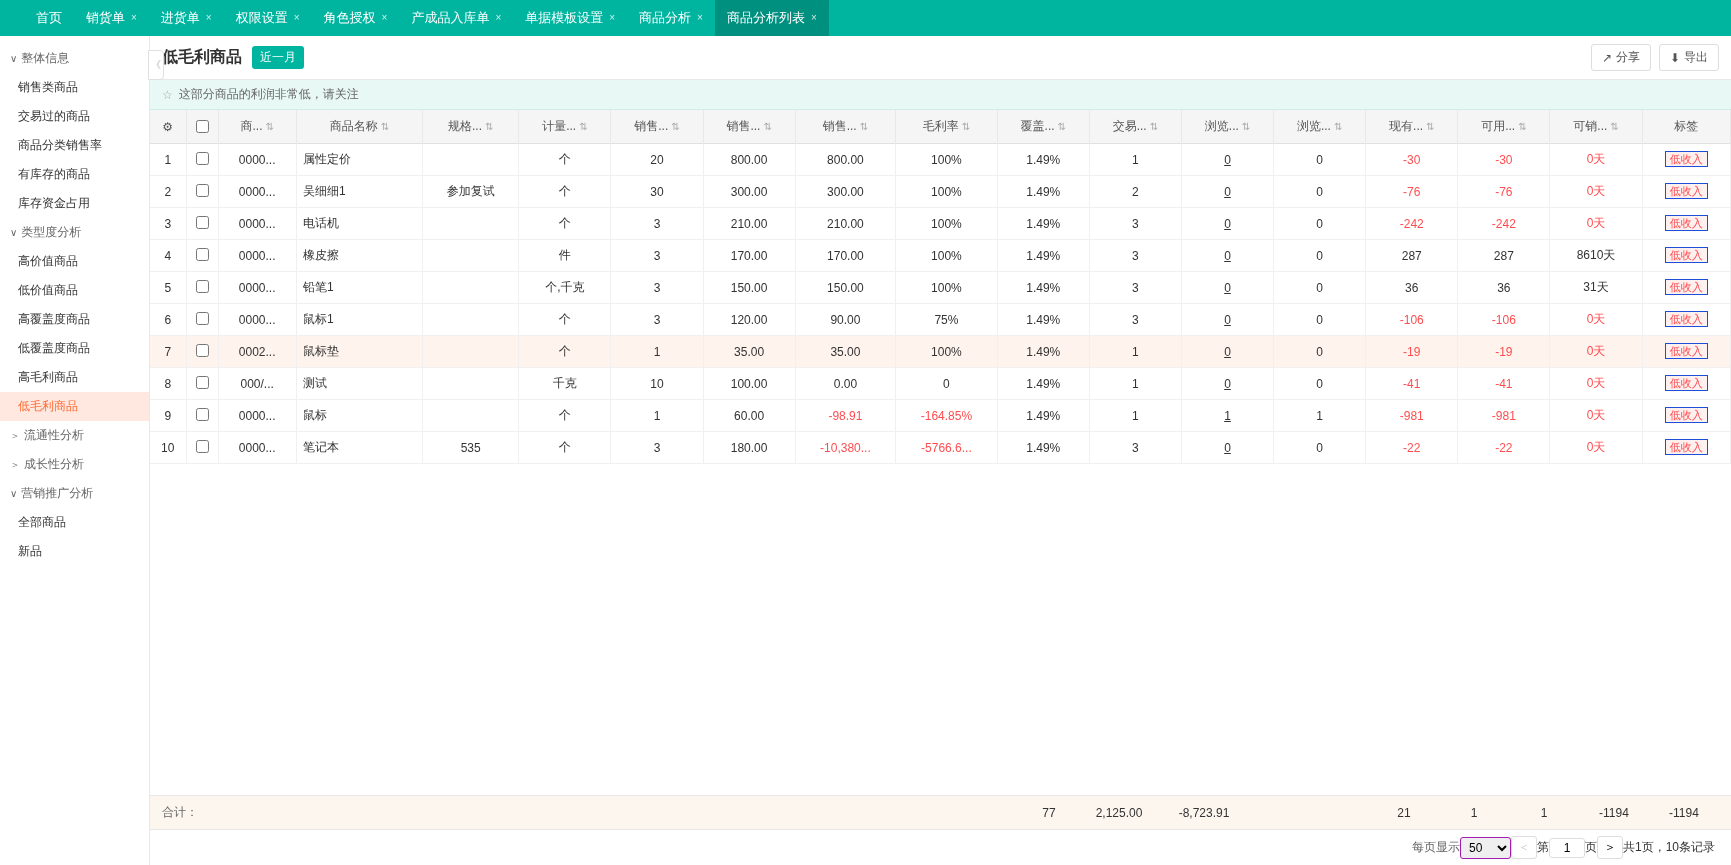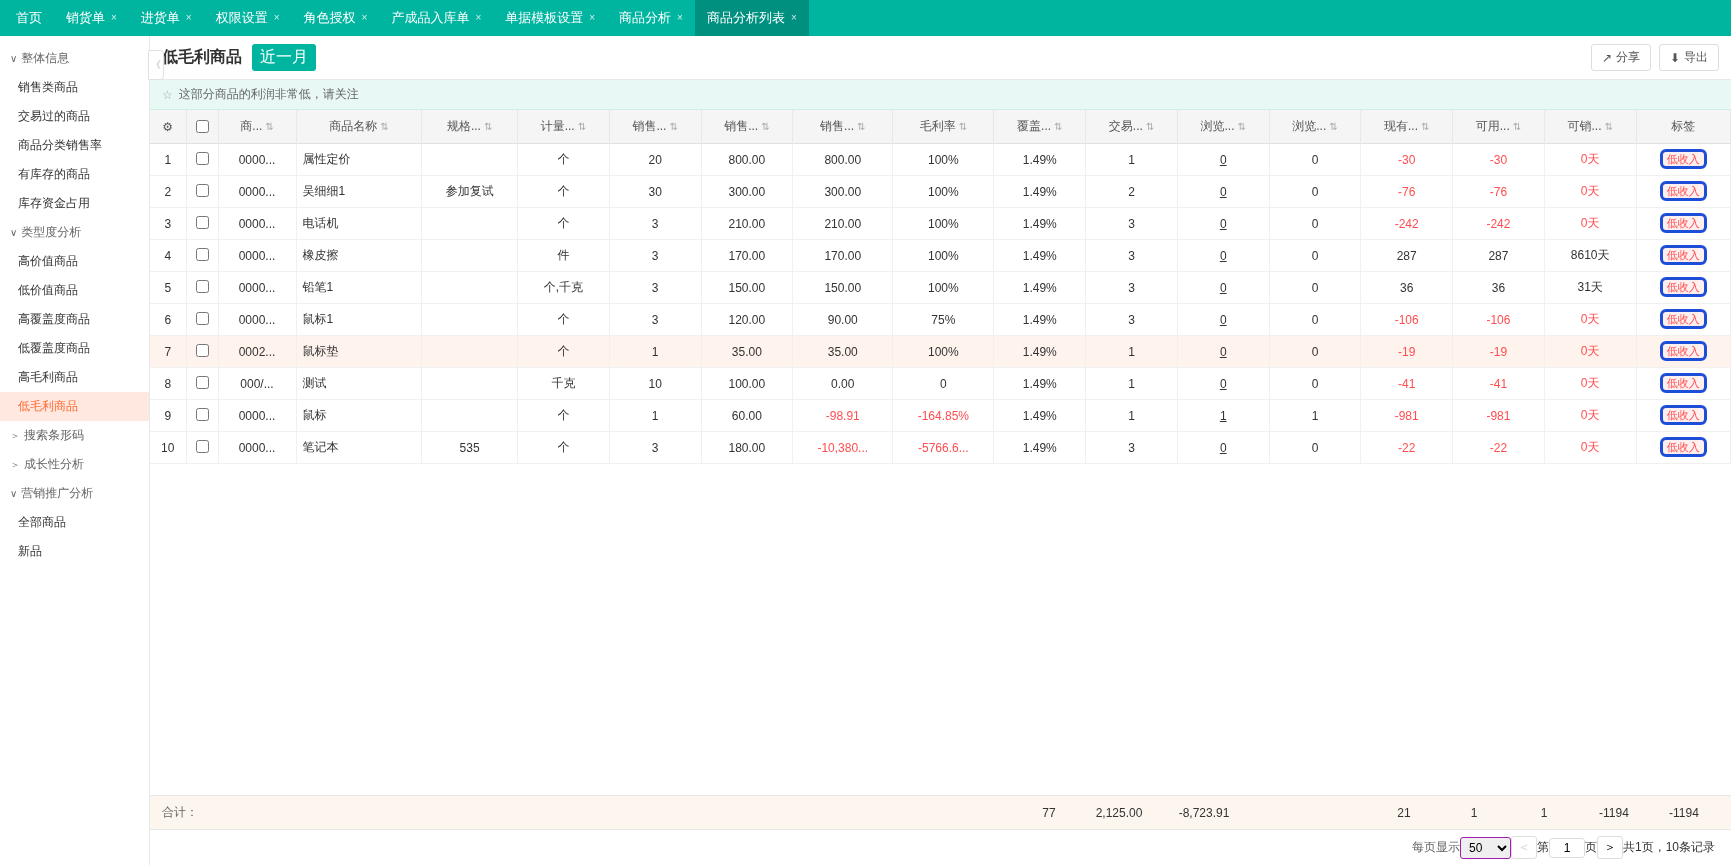--- a/index.html
+++ b/index.html
@@ -4,21 +4,21 @@
   <style>
     * { box-sizing: border-box; margin: 0; padding: 0; }
     body { font-family: 'Microsoft YaHei', sans-serif; font-size: 12px; color: #333; background: #f5f5f5; }
 
     
     .top-nav {
       background: #00b5a0;
       display: flex;
       align-items: flex-end;
       height: 36px;
-      padding: 0 4px;
+      padding: 0 24px;
       color: #fff;
       flex-shrink: 0;
     }
     .top-nav .nav-item {
       padding: 0 12px;
       height: 36px;
       line-height: 36px;
       cursor: pointer;
       font-size: 13px;
       white-space: nowrap;
@@ -81,21 +81,21 @@
       font-size: 16px;
       font-weight: bold;
       color: #333;
     }
     .tag-btn {
       background: #00b5a0;
       color: #fff;
       border: none;
       border-radius: 3px;
       padding: 3px 8px;
-      font-size: 16px;
+      font-size: 12px;
       cursor: pointer;
     }
     .search-box {
       display: flex;
       align-items: center;
       border: 1px solid #ddd;
       border-radius: 3px;
       padding: 3px 8px;
       flex: 1;
       max-width: 300px;
@@ -182,22 +182,22 @@
       padding: 7px 6px;
       text-align: center;
       color: #333;
       border-right: 1px solid #f0f0f0;
       white-space: nowrap;
     }
     .red-text { color: #ff4d4f; }
     .tag-badge {
       background: #fff0f0;
       color: #ff4d4f;
-      border: 3px solid #1d4ed8;
-      border-radius: 6px;
+      border: 1px solid #1d4ed8;
+      border-radius: 0;
       padding: 1px 4px;
       font-size: 11px;
     }
     .underline-link { text-decoration: underline; color: #333; cursor: pointer; }
 
     
     .footer-totals {
       background: #fdf6ee;
       border-top: 1px solid #e8e8e8;
       padding: 8px 12px;
@@ -325,21 +325,21 @@
     </div>
     <div class="sidebar-item">高价值商品</div>
     <div class="sidebar-item">低价值商品</div>
     <div class="sidebar-item">高覆盖度商品</div>
     <div class="sidebar-item">低覆盖度商品</div>
     <div class="sidebar-item">高毛利商品</div>
     <div class="sidebar-item active">低毛利商品</div>
 
     <div class="sidebar-group-label">
       <span class="arrow">＞</span>
-      <span>搜索条形码</span>
+      <span>流通性分析</span>
     </div>
 
     <div class="sidebar-group-label">
       <span class="arrow">＞</span>
       <span>成长性分析</span>
     </div>
 
     <div class="sidebar-group-label">
       <span class="arrow">∨</span>
       <span>营销推广分析</span>

